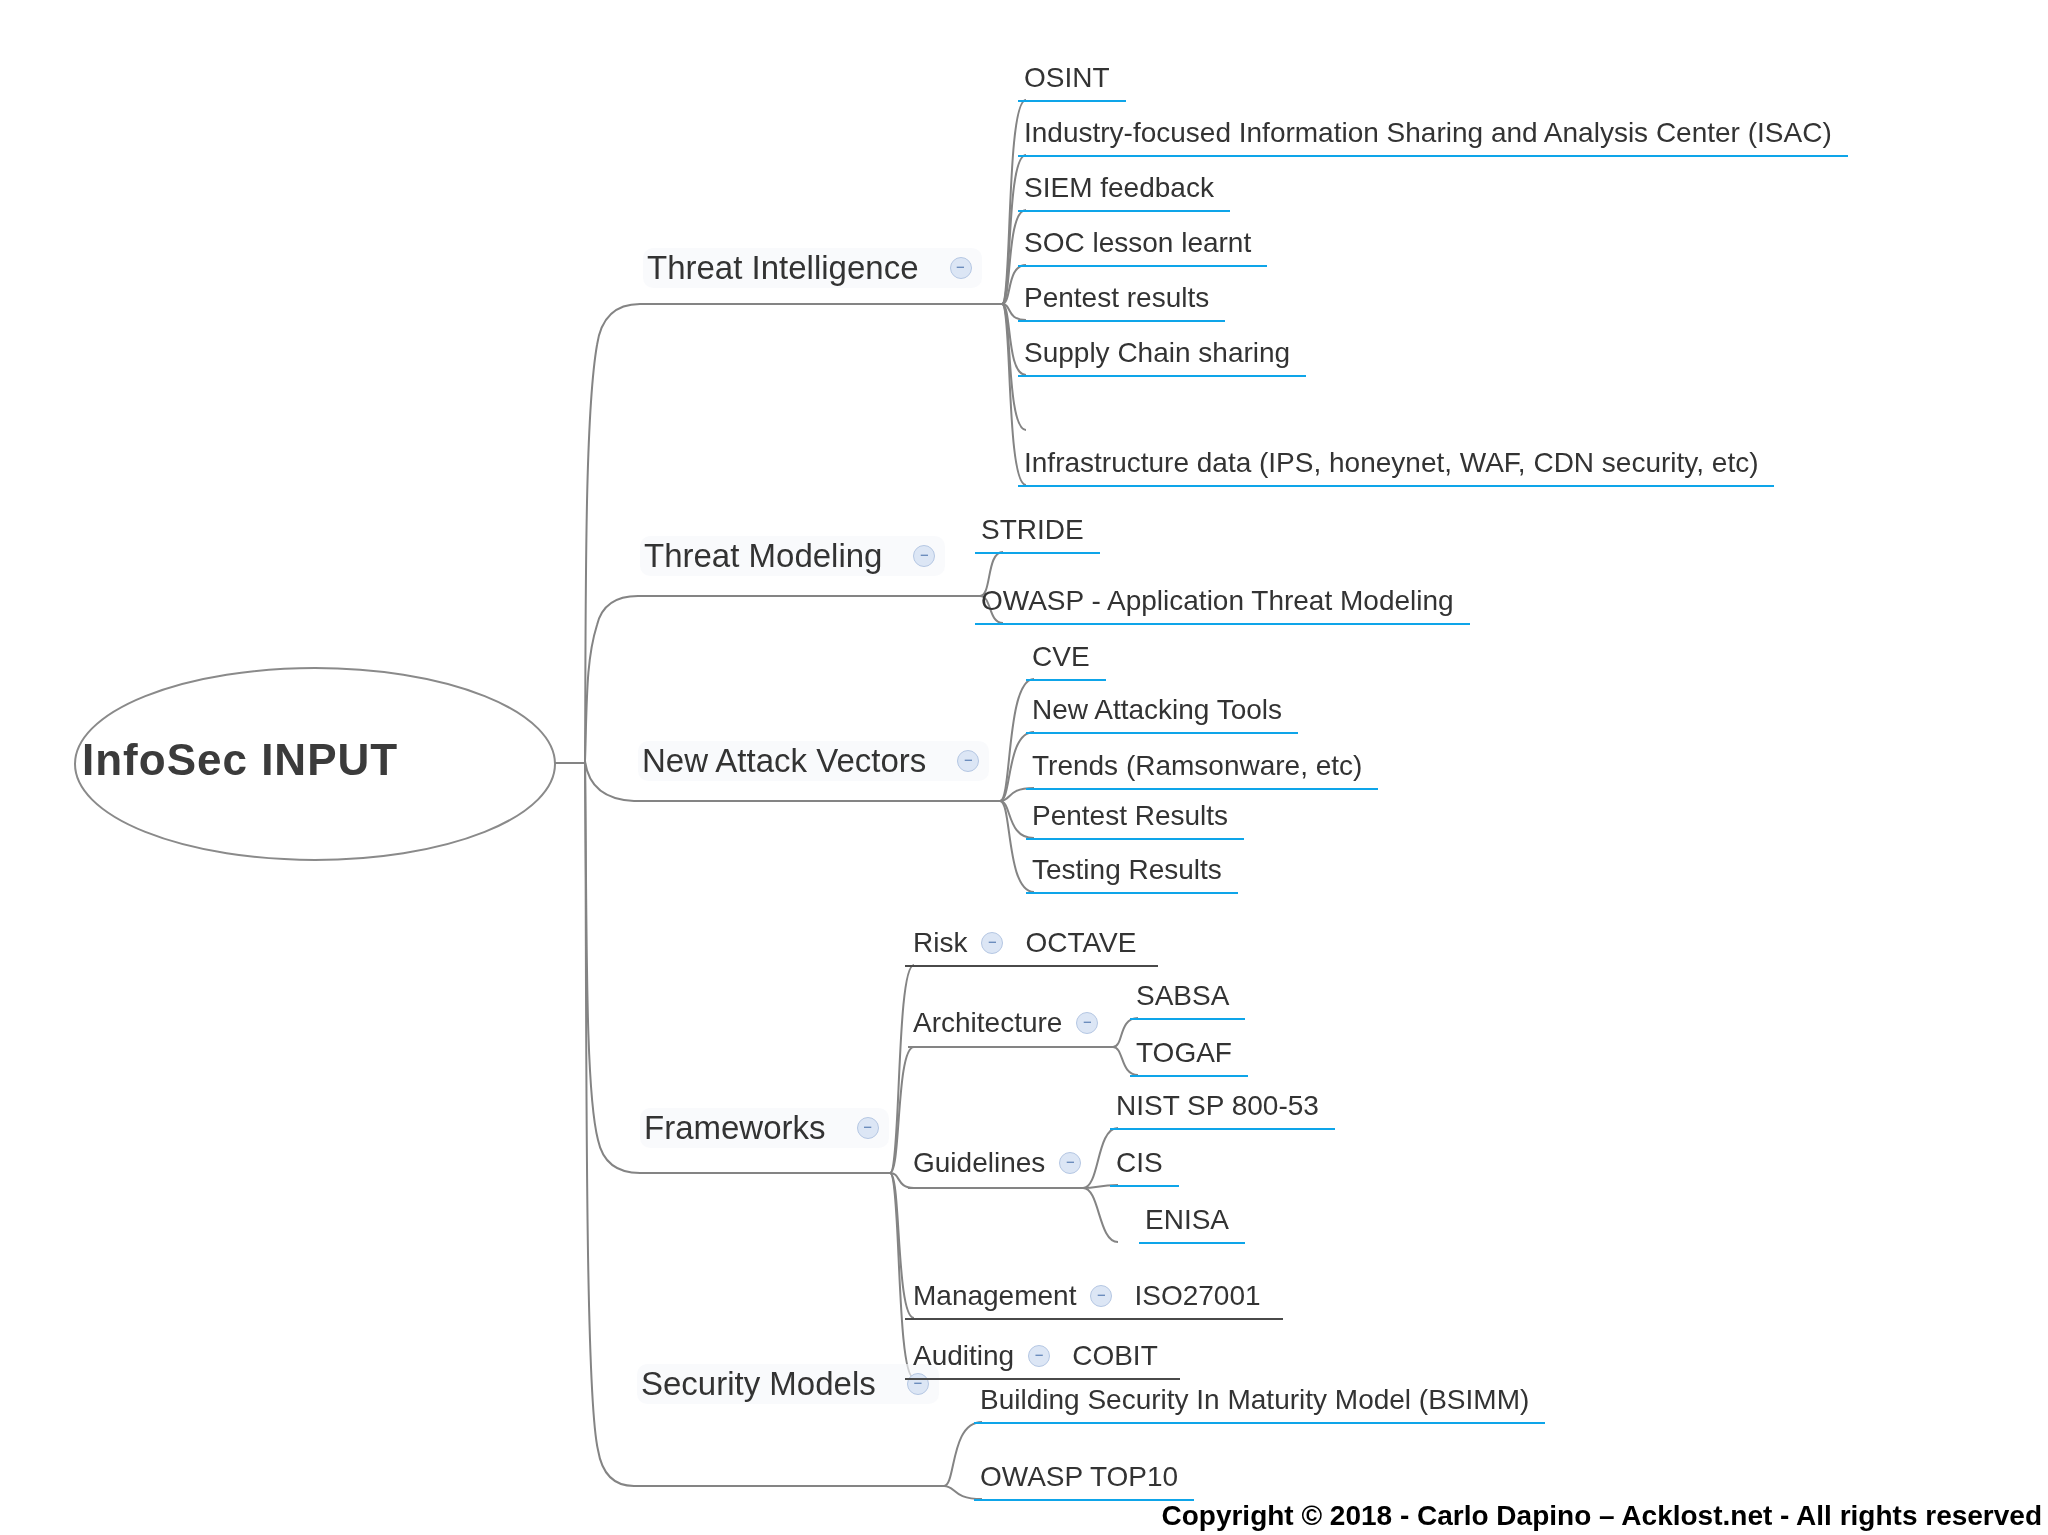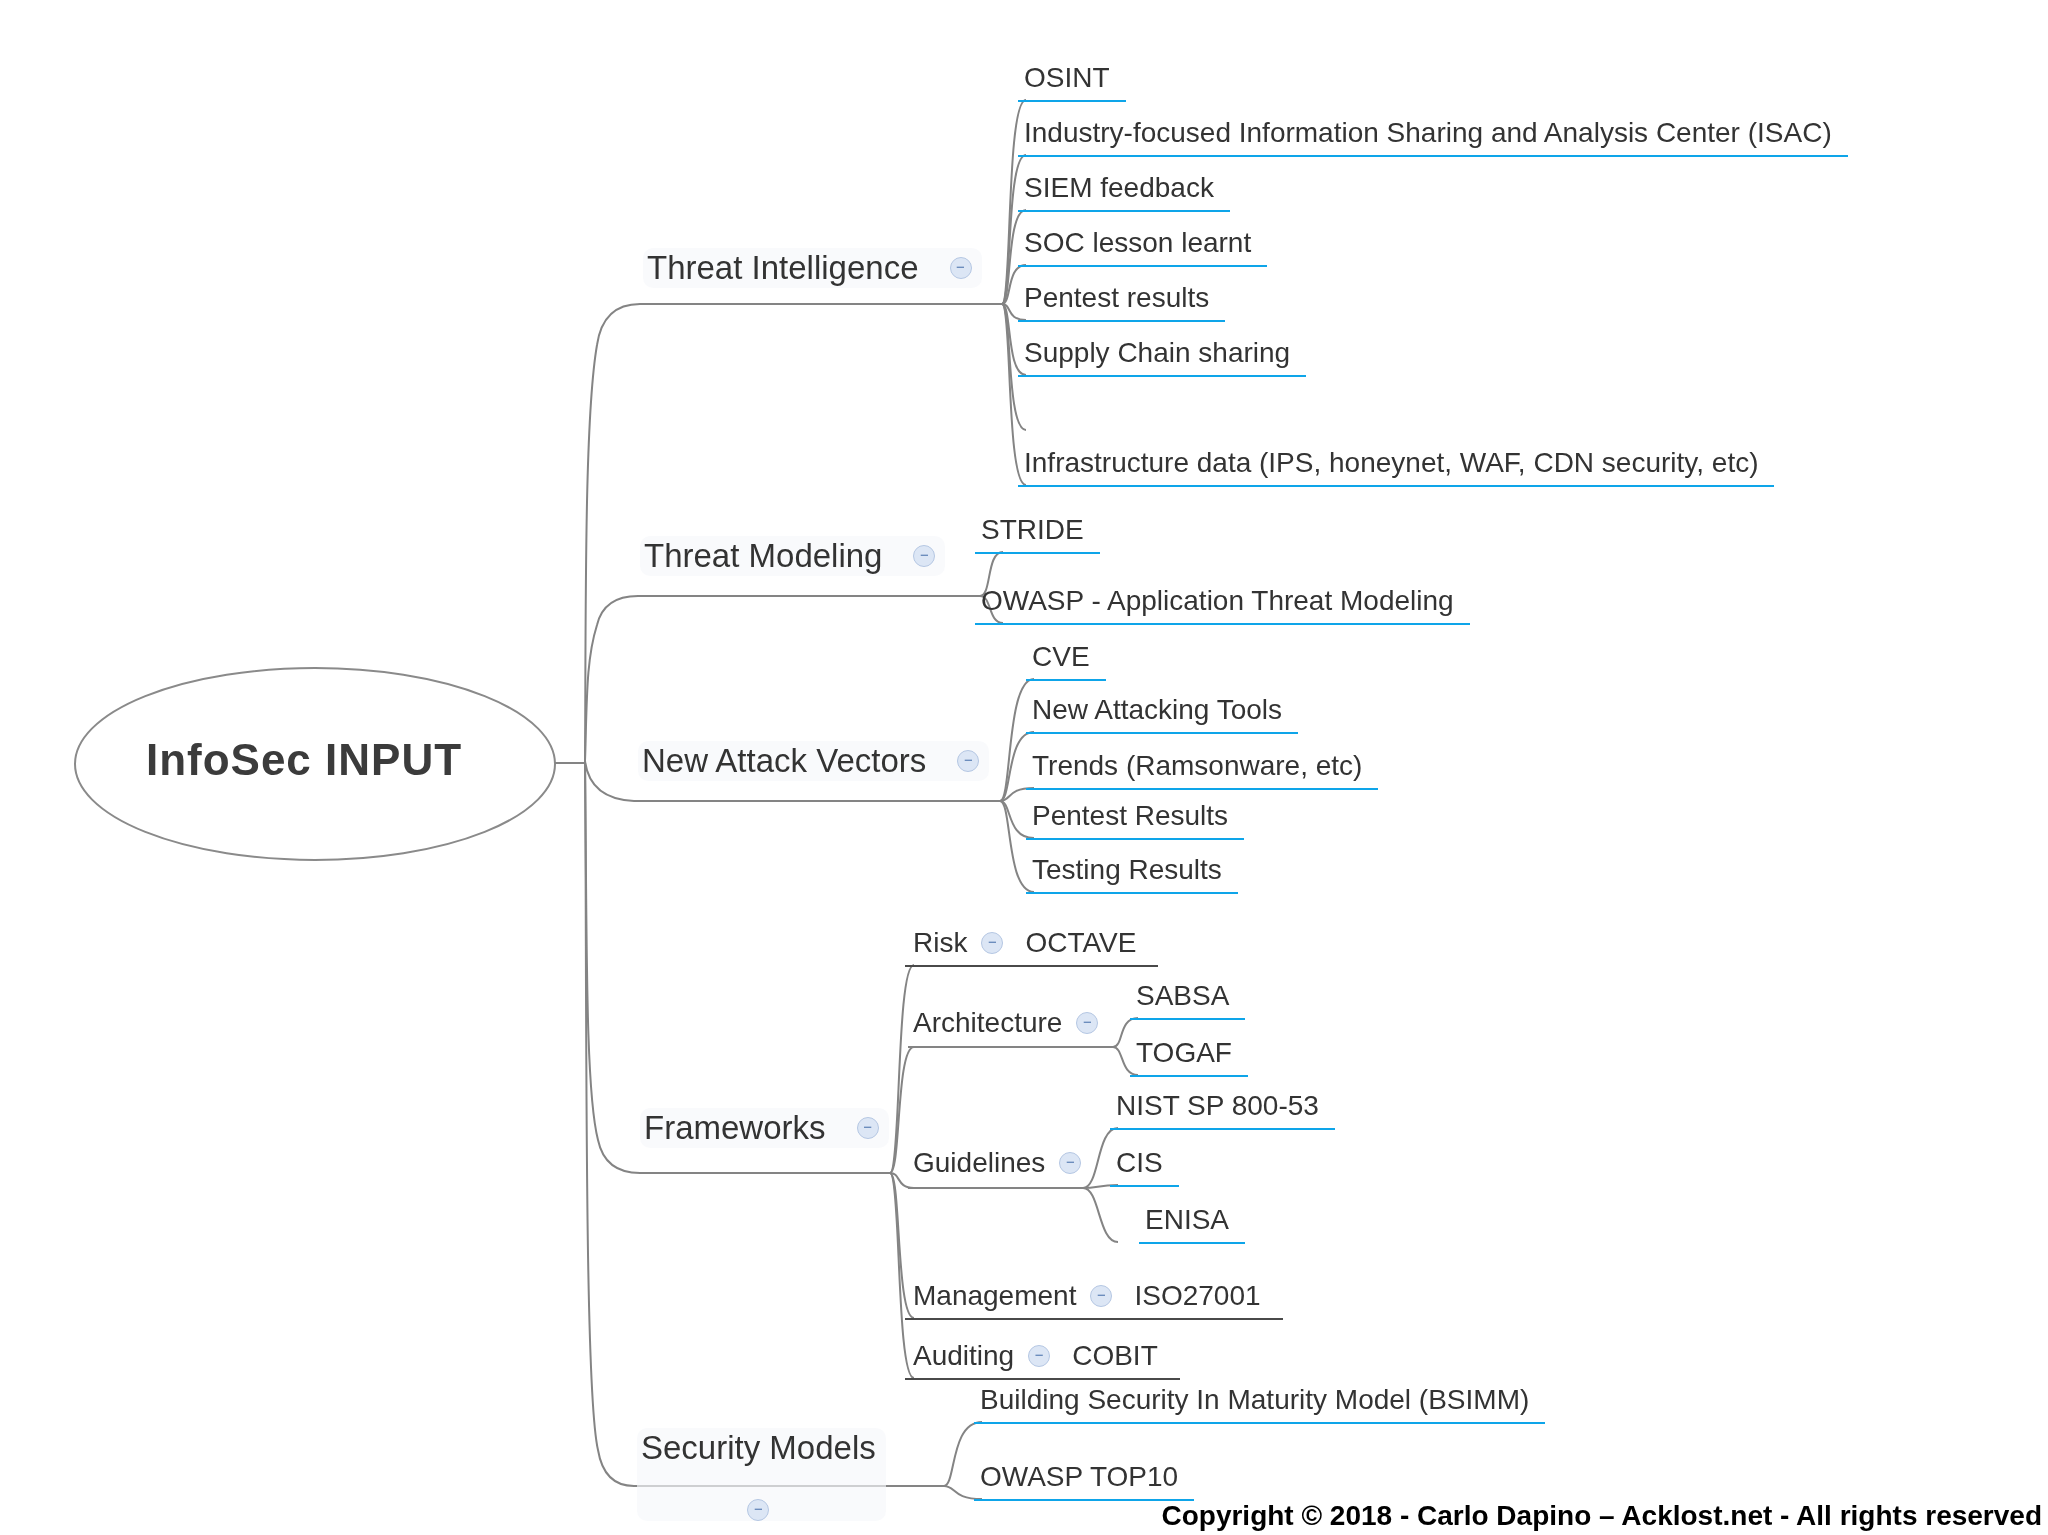--- a/index.html
+++ b/index.html
@@ -2,21 +2,21 @@
 <html><head>
 <meta charset="utf-8">
 <style>
   html,body{margin:0;padding:0;background:#ffffff;}
   #canvas{
     position:relative;width:2048px;height:1535px;background:#ffffff;overflow:hidden;
     font-family:"Liberation Sans","DejaVu Sans",sans-serif;color:#333333;
   }
   #connectors{position:absolute;left:0;top:0;}
   .root-label{
-    position:absolute;left:74px;top:735px;width:460px;text-align:center;
+    position:absolute;left:82px;top:735px;width:460px;text-align:left;
     font-size:44px;font-weight:bold;color:#3b3b3b;letter-spacing:1px;white-space:nowrap;
   }
   .branch-label{
     position:absolute;display:flex;align-items:center;gap:31px;
     font-size:33px;line-height:40px;color:#333;white-space:nowrap;
     background:rgba(246,248,251,0.65);border-radius:10px;padding:0 10px 0 4px;
   }
   .node{
     position:absolute;font-size:28px;line-height:33px;color:#333;white-space:nowrap;
     padding:0 16px 6px 6px;border-bottom:2px solid #0ea5e9;
@@ -103,21 +103,21 @@
     <span class="mini">−</span>
   </div>
   <div class="branch-label" style="left:638px;top:741px;">
     <span>New Attack Vectors</span>
     <span class="mini">−</span>
   </div>
   <div class="branch-label" style="left:640px;top:1108px;">
     <span>Frameworks</span>
     <span class="mini">−</span>
   </div>
-  <div class="branch-label" style="left:637px;top:1428px;flex-direction:column;">
+  <div class="branch-label" style="left:637px;top:1364px;">
     <span>Security Models</span>
     <span class="mini">−</span>
   </div>
 
   <div class="node" style="left:1018px;top:61px;">OSINT</div>
   <div class="node" style="left:1018px;top:116px;">Industry-focused Information Sharing and Analysis Center (ISAC)</div>
   <div class="node" style="left:1018px;top:171px;">SIEM feedback</div>
   <div class="node" style="left:1018px;top:226px;">SOC lesson learnt</div>
   <div class="node" style="left:1018px;top:281px;">Pentest results</div>
   <div class="node" style="left:1018px;top:336px;">Supply Chain sharing</div>

